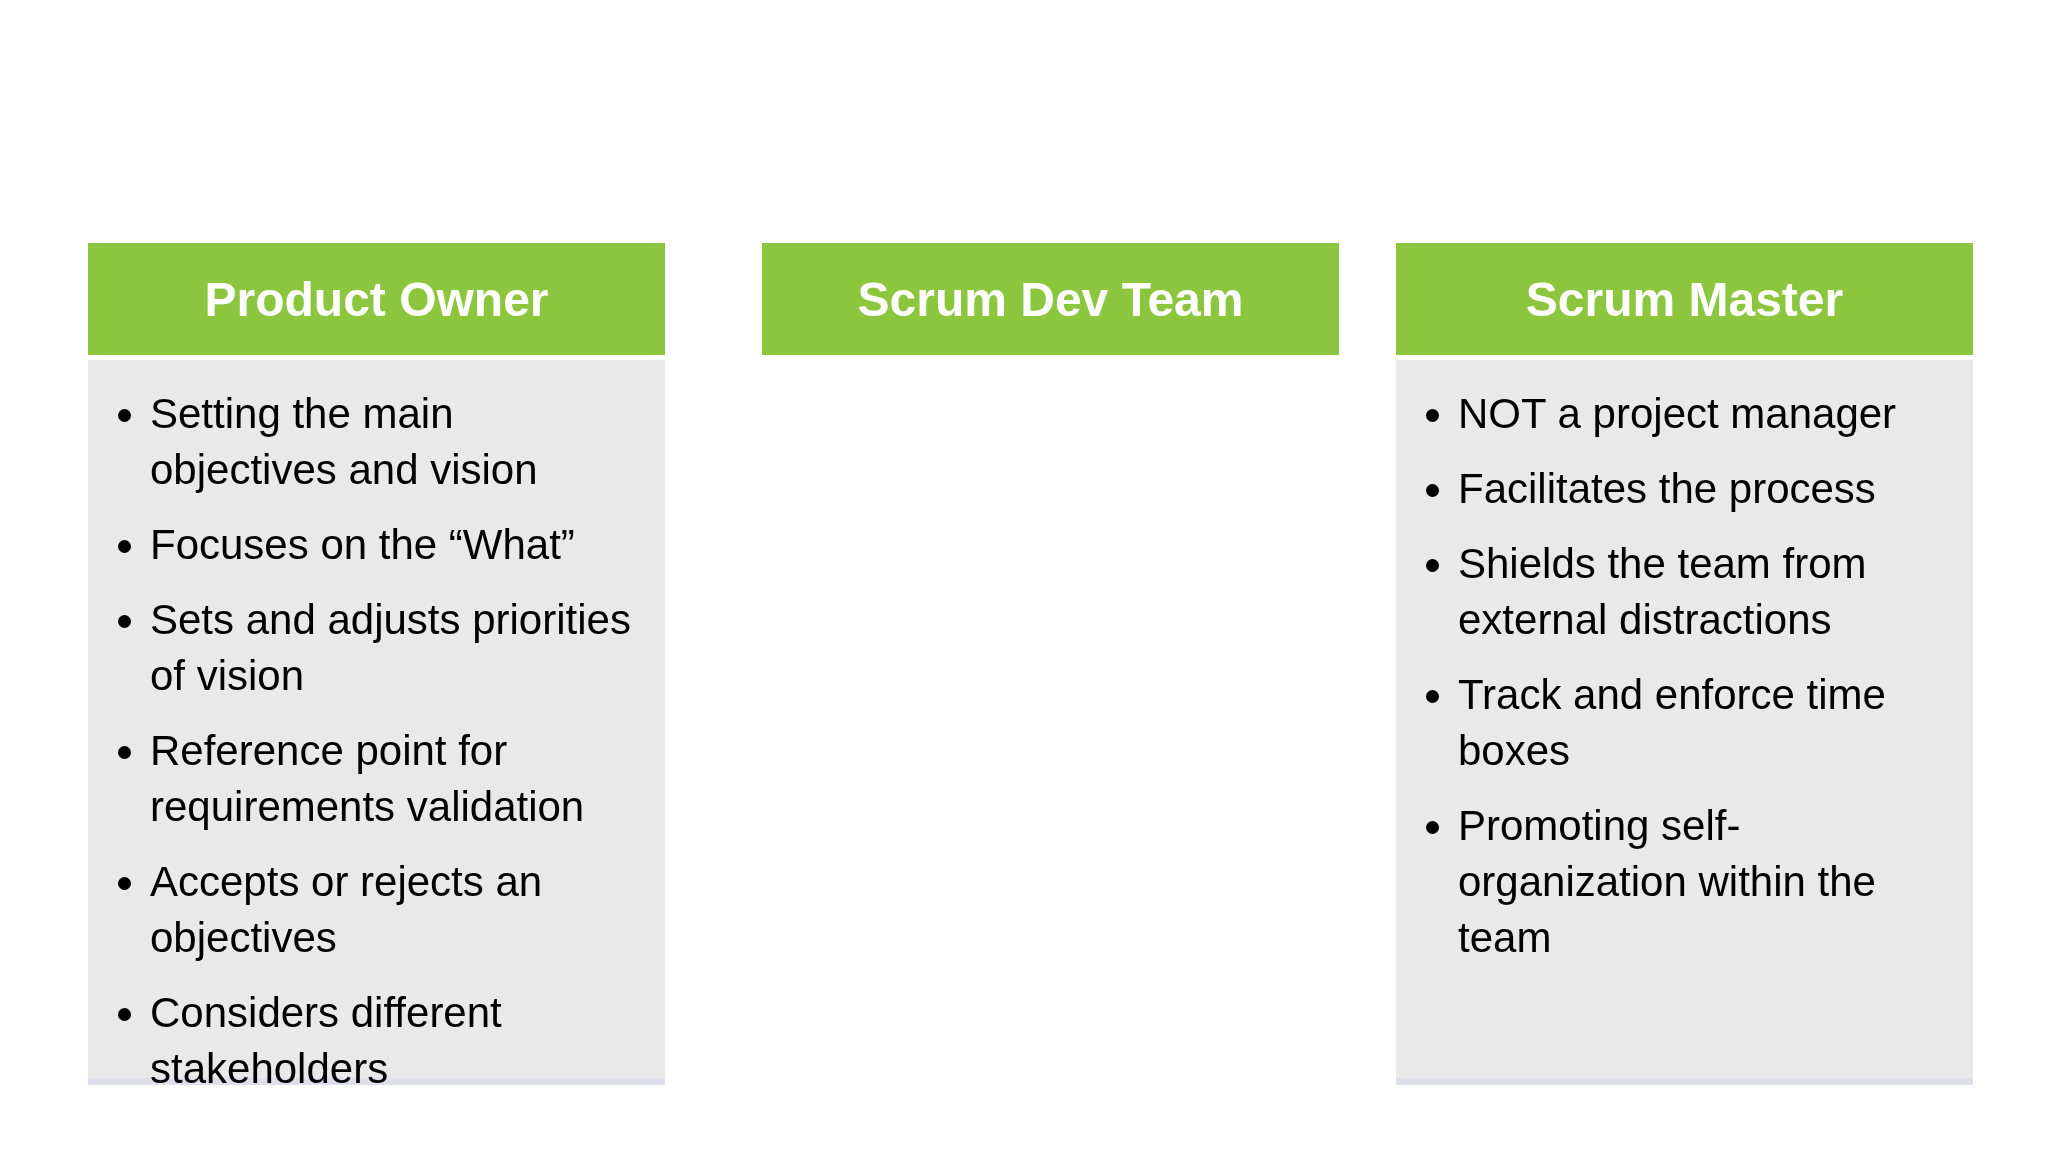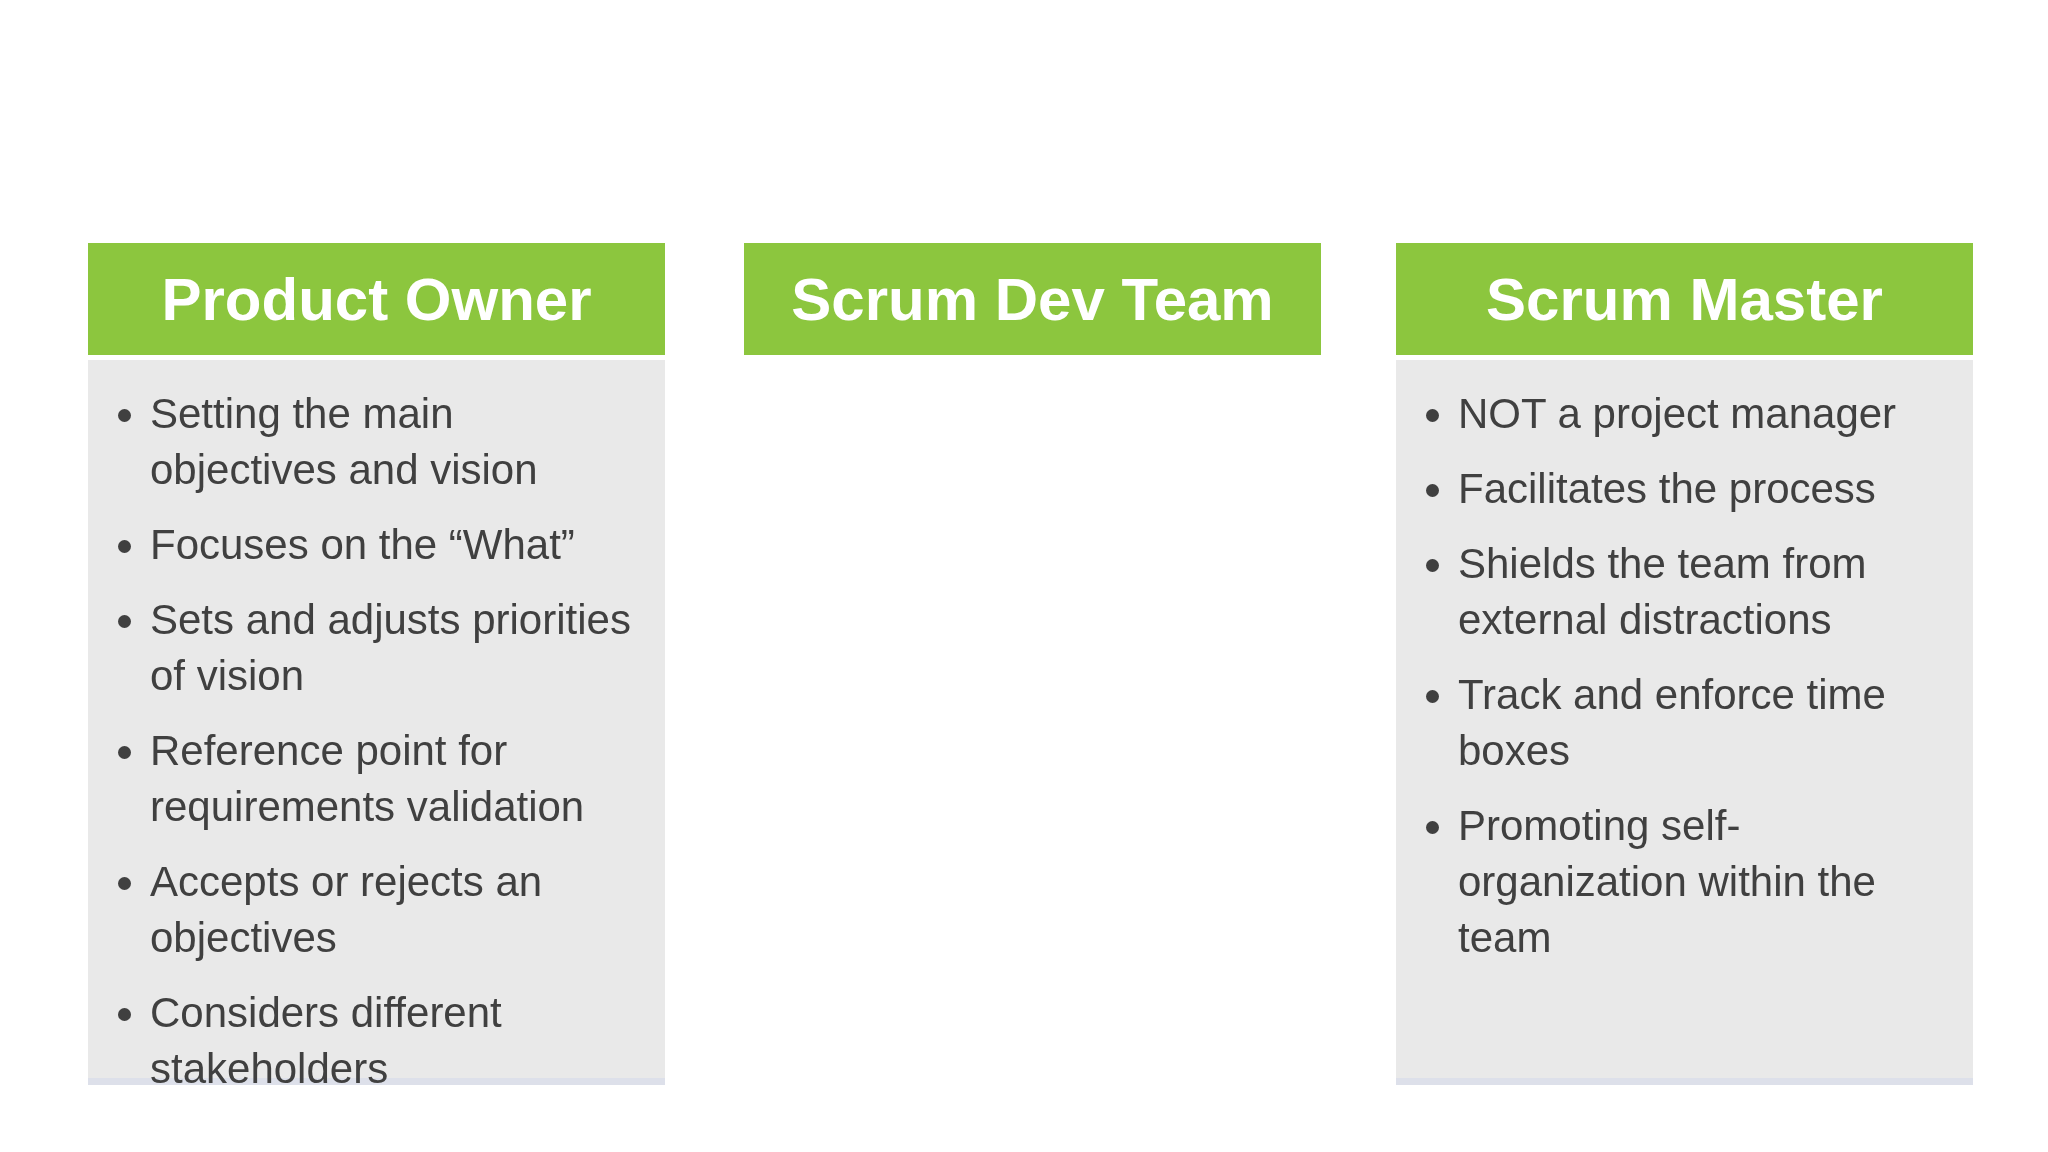--- a/index.html
+++ b/index.html
@@ -26,27 +26,27 @@
     letter-spacing: -1px;
     color: #3f4d63;
     white-space: nowrap;
   }
   .column {
     position: absolute;
     top: 243px;
     width: 577px;
   }
   .col-1 { left: 88px; }
-  .col-2 { left: 744px; }
+  .col-2 { left: 762px; }
   .col-3 { left: 1396px; }
   .col-header {
     height: 112px;
     background: #8cc63e;
     color: #ffffff;
-    font-size: 60px;
+    font-size: 48px;
     font-weight: bold;
     display: flex;
     align-items: center;
     justify-content: center;
     margin-bottom: 5px;
   }
   .col-body {
     height: 692px;
     background: #e9e9e9;
     border-bottom: 7px solid #dde0ea;
@@ -54,21 +54,21 @@
     box-sizing: content-box;
   }
   .col-body ul {
     margin: 0;
     padding: 0 0 0 62px;
     list-style: disc outside;
   }
   .col-body li {
     font-size: 42px;
     line-height: 56px;
-    color: #404040;
+    color: #000000;
   }
   .col-body li + li {
     margin-top: 19px;
   }
 </style>
 </head>
 <body>
 
 <div id="slide">
 

